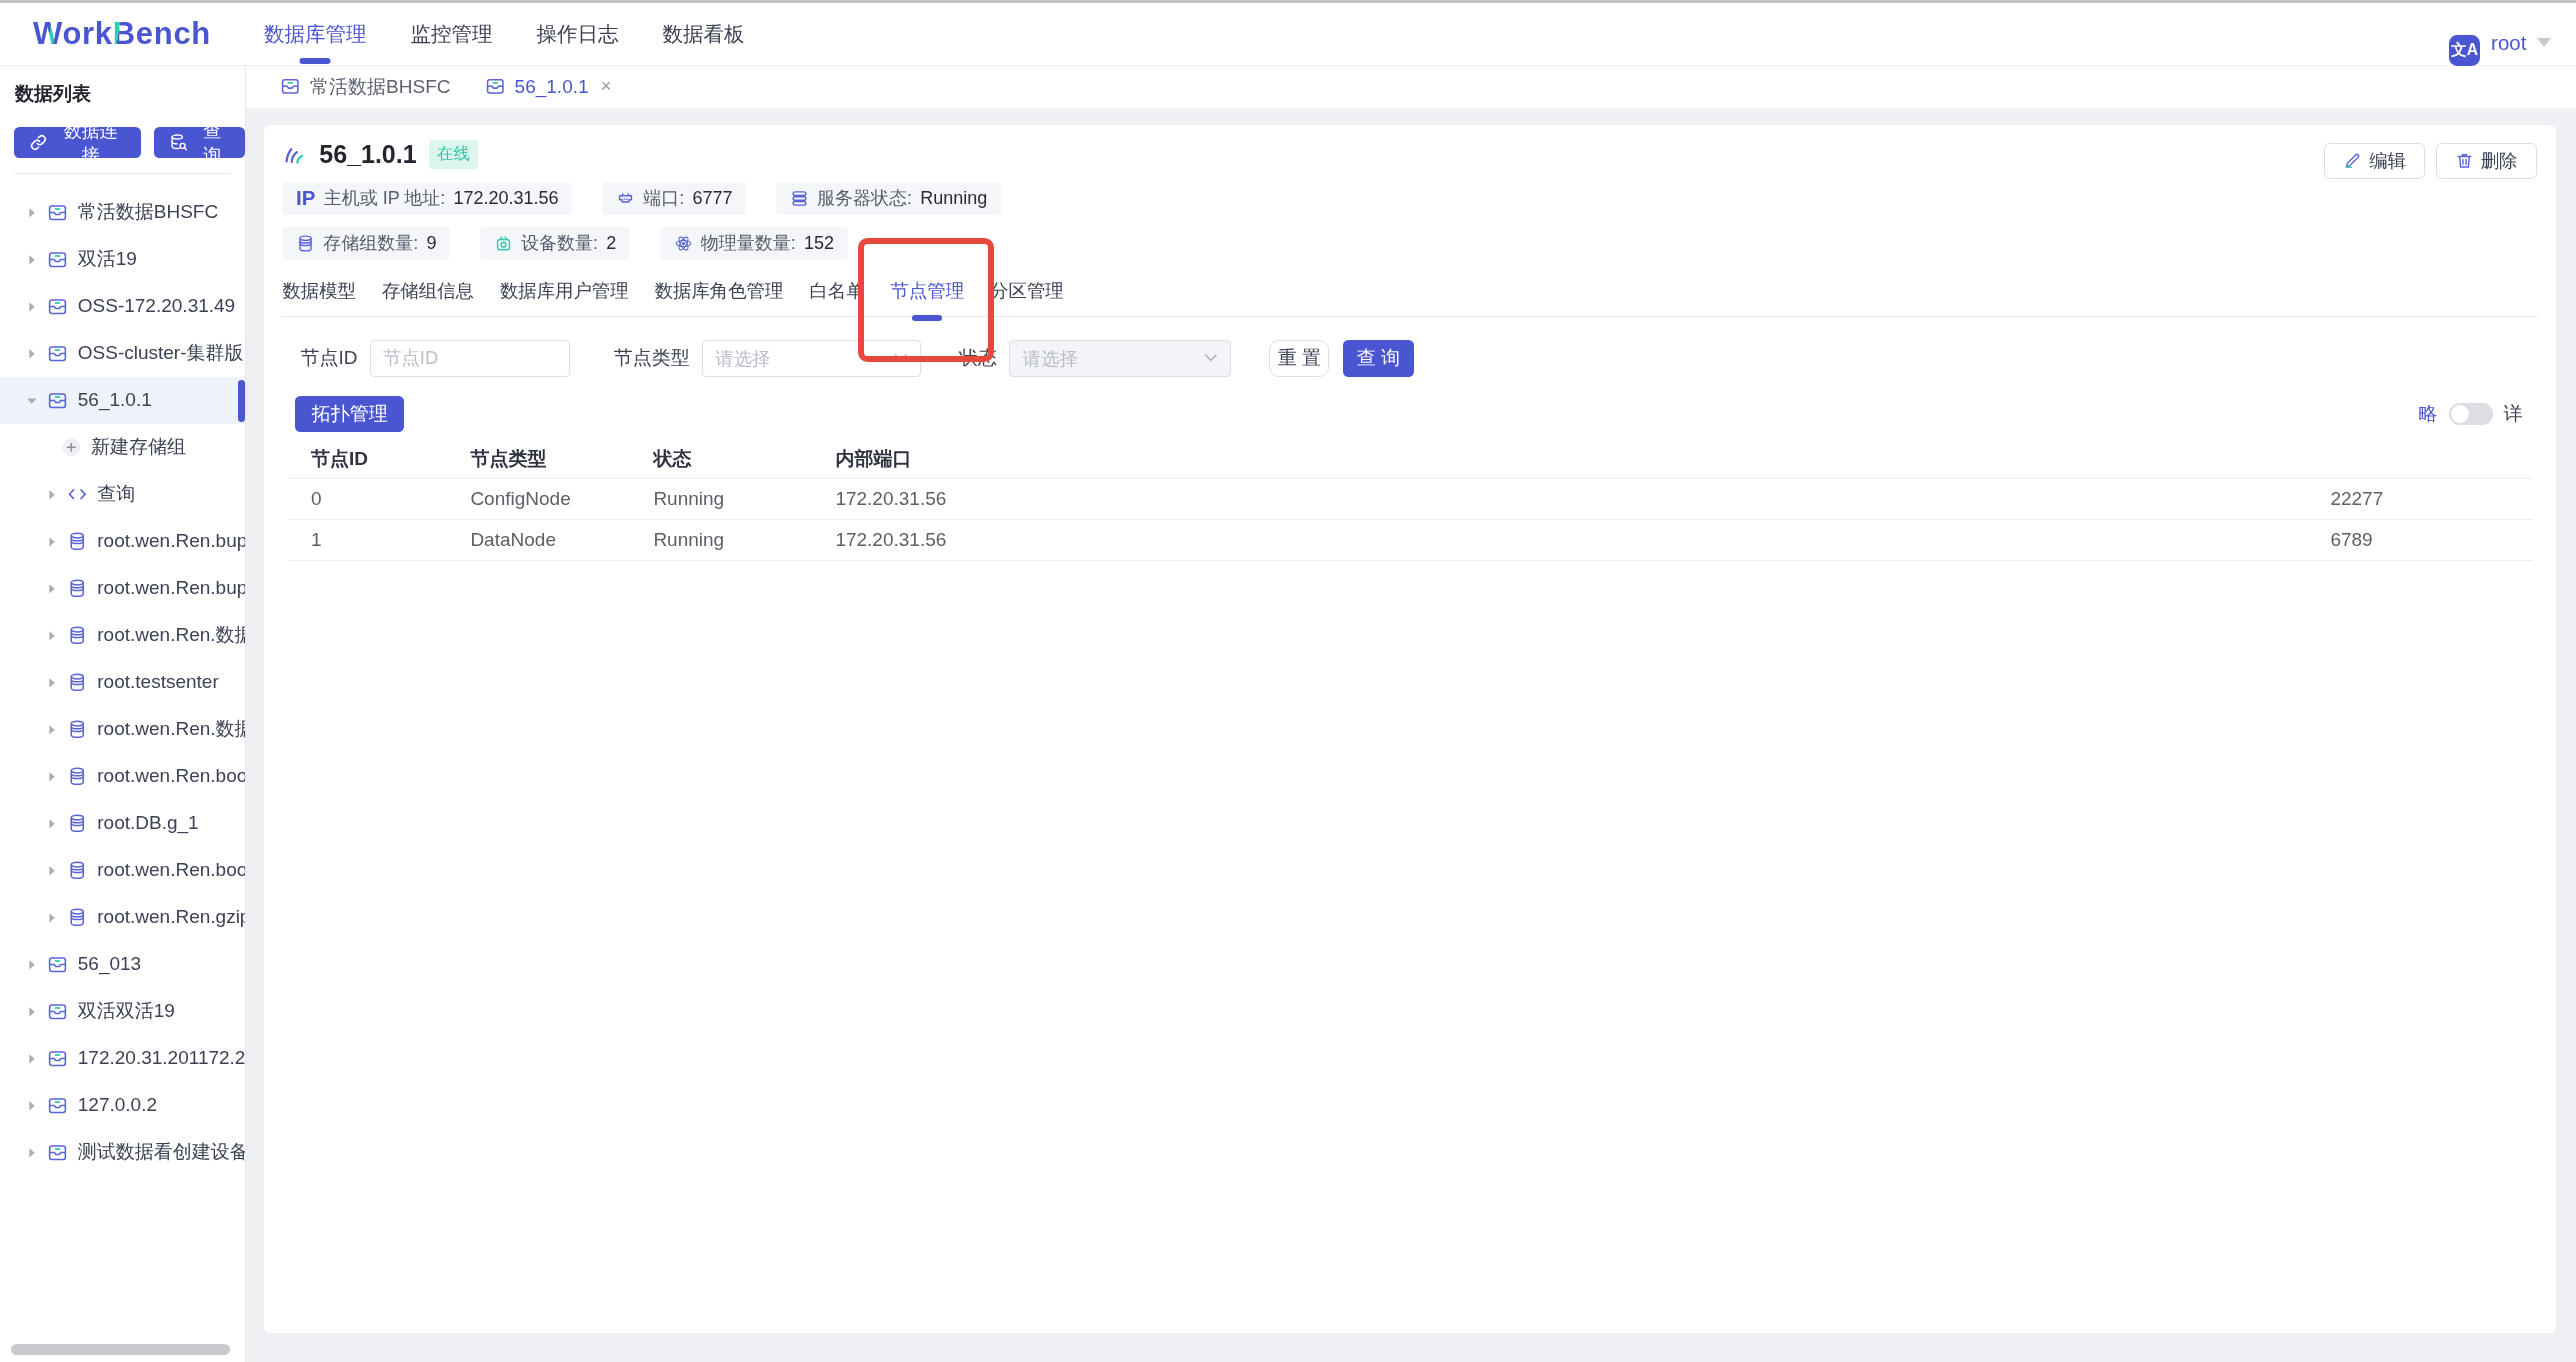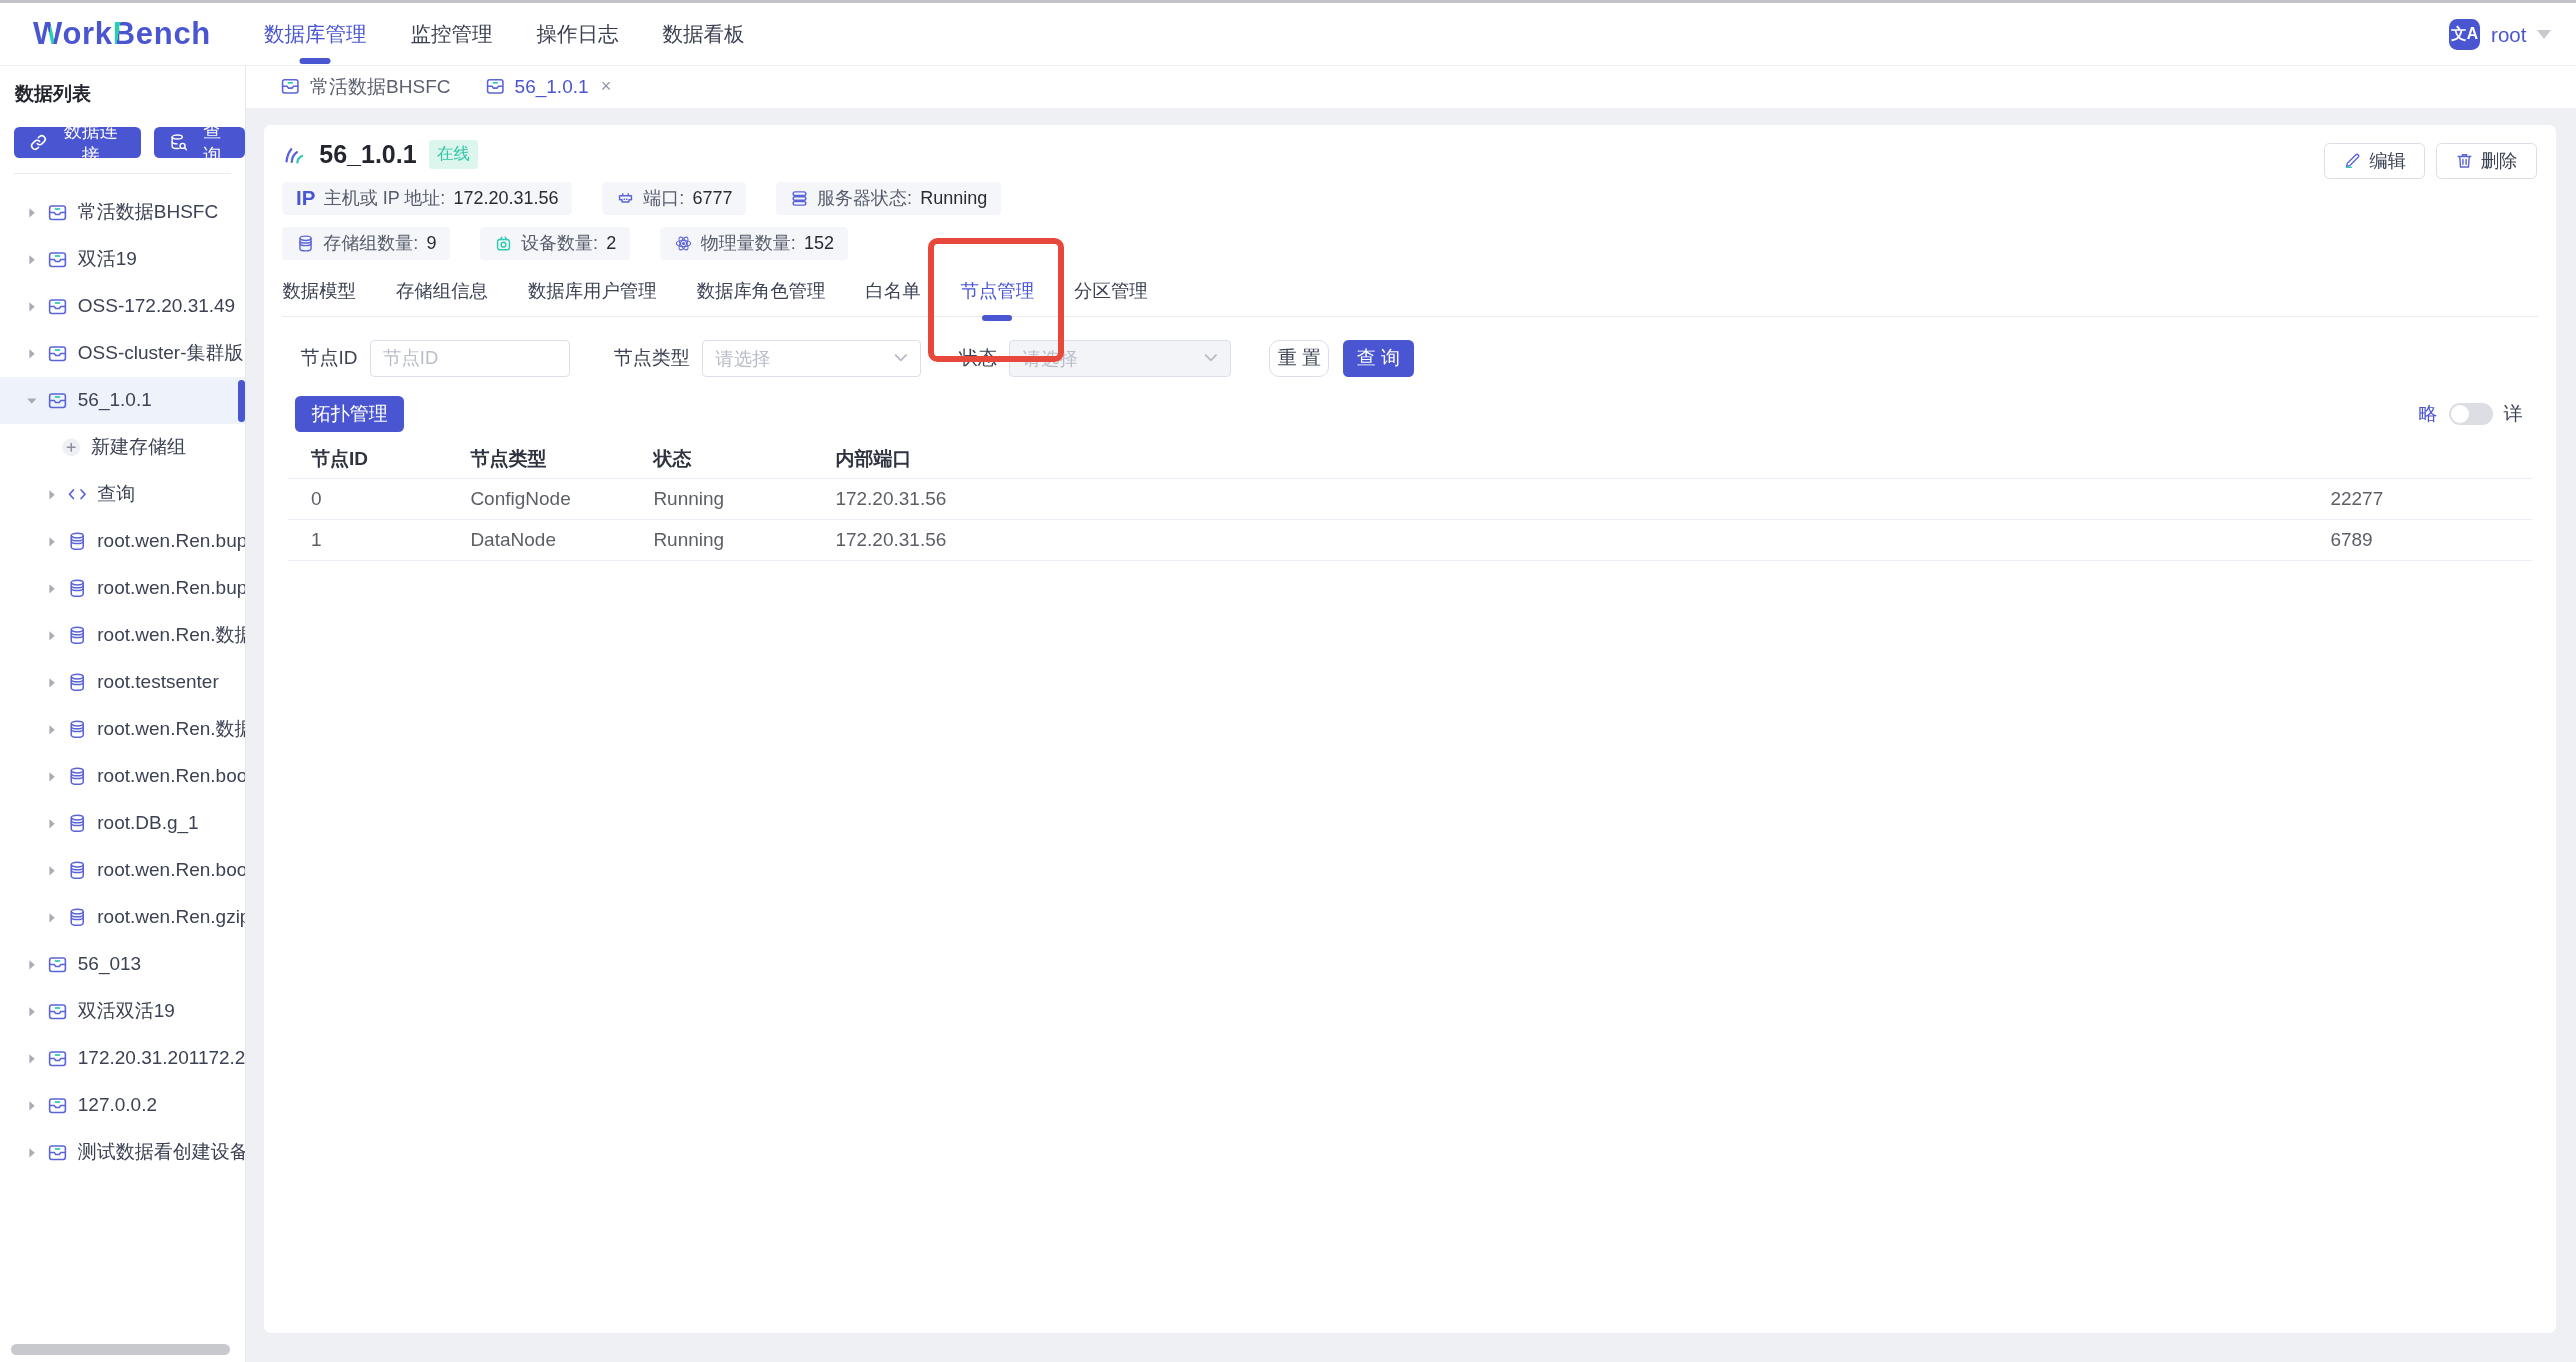--- a/index.html
+++ b/index.html
@@ -10,21 +10,21 @@
   
   .topnav { height:63px; background:#fff; border-bottom:0.7px solid #ededf2; display:flex; align-items:center; position:relative; }
   .logo { margin-left:33px; font-size:31px; font-weight:bold; color:#4a55d2; letter-spacing:0.7px; }
   .logo .lg-w { background:linear-gradient(100deg,#4a55d2 55%,#2eccb0 55%,#2eccb0 72%,#4a55d2 72%); -webkit-background-clip:text; background-clip:text; color:transparent; }
   .logo .lg-b { background:linear-gradient(100deg,#2eccb0 30%,#4a55d2 30%); -webkit-background-clip:text; background-clip:text; color:transparent; }
   .nav-items { display:flex; gap:44px; margin-left:53px; }
   .nav-item { font-size:20.5px; color:#3a3f51; position:relative; cursor:pointer; }
   .nav-item.active { color:#4a55d2; }
   .nav-item.active::after { content:""; position:absolute; left:50%; transform:translateX(-50%); top:38px; width:31px; height:6.1px; border-radius:3.4px; background:#4a55d2; }
   .user { position:absolute; right:24.6px; top:16.4px; display:flex; align-items:center; gap:11px; }
-  .avatar { width:31px; height:31px; border-radius:8.2px; background:#4a55d2; color:#fff; font-size:15.7px; font-weight:bold; display:flex; align-items:center; justify-content:center; }
+  .avatar { width:31px; height:31px; border-radius:8.2px; background:#4a55d2; color:#fff; font-size:15.7px; font-weight:bold; display:flex; align-items:center; justify-content:center;margin-top:16px; }
   .user-name { font-size:20.5px; color:#4a55d2; }
   .user-caret { width:0; height:0; border-left:7.5px solid transparent; border-right:7.5px solid transparent; border-top:9px solid #c6c9d2; }
 
   
   .shell { display:flex; height:1296px; }
   .sidebar { width:246px; background:#fff; border-right:0.7px solid #e7e9ee; position:relative; flex:none; }
   .sb-title { font-size:19px; font-weight:bold; color:#23262e; padding:15px 0 0 15px; }
   .sb-buttons { display:flex; gap:12.3px; margin:20.5px 0 0 14.3px; }
   .sb-btn { height:31px; background:#4a55d2; color:#fff; border:none; border-radius:5.5px; font-size:18px; display:flex; align-items:center; gap:6.8px; padding:0 15px; font-family:inherit; cursor:pointer; }
   .sb-divider { height:0.7px; background:#ebedf1; margin:15px 0 0 14.3px; width:217px; }
@@ -55,21 +55,21 @@
   .ghost-btn { height:36px; padding:0 18px; background:#fff; border:0.7px solid #dadee8; border-radius:5.5px; font-size:18.4px; color:#3c4254; display:flex; align-items:center; gap:6.8px; font-family:inherit; cursor:pointer; }
 
   .chips { position:absolute; left:18px; display:flex; gap:30px; }
   .chips.r1 { top:57px; }
   .chips.r2 { top:102px; }
   .chip { height:33px; background:#f5f6f9; border-radius:4.1px; display:flex; align-items:center; gap:8.2px; padding:0 13.7px; font-size:18px; }
   .chip .cl { color:#565c6b; }
   .chip .cv { color:#272b33; }
   .ip-glyph { font-size:20.5px; font-weight:bold; color:#4a55d2; font-style:normal; }
 
-  .tabsbar { position:absolute; top:153px; left:18px; right:18px; display:flex; gap:40px; padding-bottom:13.7px; border-bottom:0.7px solid #e9ebf1; }
+  .tabsbar { position:absolute; top:153px; left:18px; right:18px; display:flex; gap:26px; padding-bottom:13.7px; border-bottom:0.7px solid #e9ebf1; }
   .dtab { font-size:18.4px; color:#3c4254; position:relative; cursor:pointer; }
   .dtab.active { color:#4a55d2; }
   .dtab.active::after { content:""; position:absolute; left:50%; transform:translateX(-50%); bottom:-18px; width:30px; height:6.1px; border-radius:3.4px; background:#4a55d2; z-index:3; }
   .red-anno { position:absolute; top:-40px; bottom:-59px; left:-33px; right:-30px; border:6.1px solid #e8483b; border-radius:9.6px; pointer-events:none; z-index:4; }
 
   .filter { position:absolute; top:215px; left:36px; display:flex; align-items:center; }
   .f-label { font-size:19px; color:#3c4254; margin-right:12.3px; }
   .f-input { width:200px; height:37px; border:0.7px solid #dcdfe8; border-radius:4.1px; font-size:18.4px; padding:0 12.3px; color:#3c4254; outline:none; font-family:inherit; }
   .f-input::placeholder { color:#b9bdc9; }
   .f-select { width:219px; height:37px; border:0.7px solid #dcdfe8; border-radius:4.1px; display:flex; align-items:center; justify-content:space-between; padding:0 12.3px; font-size:18.4px; color:#b9bdc9; background:#fff; cursor:pointer; }

